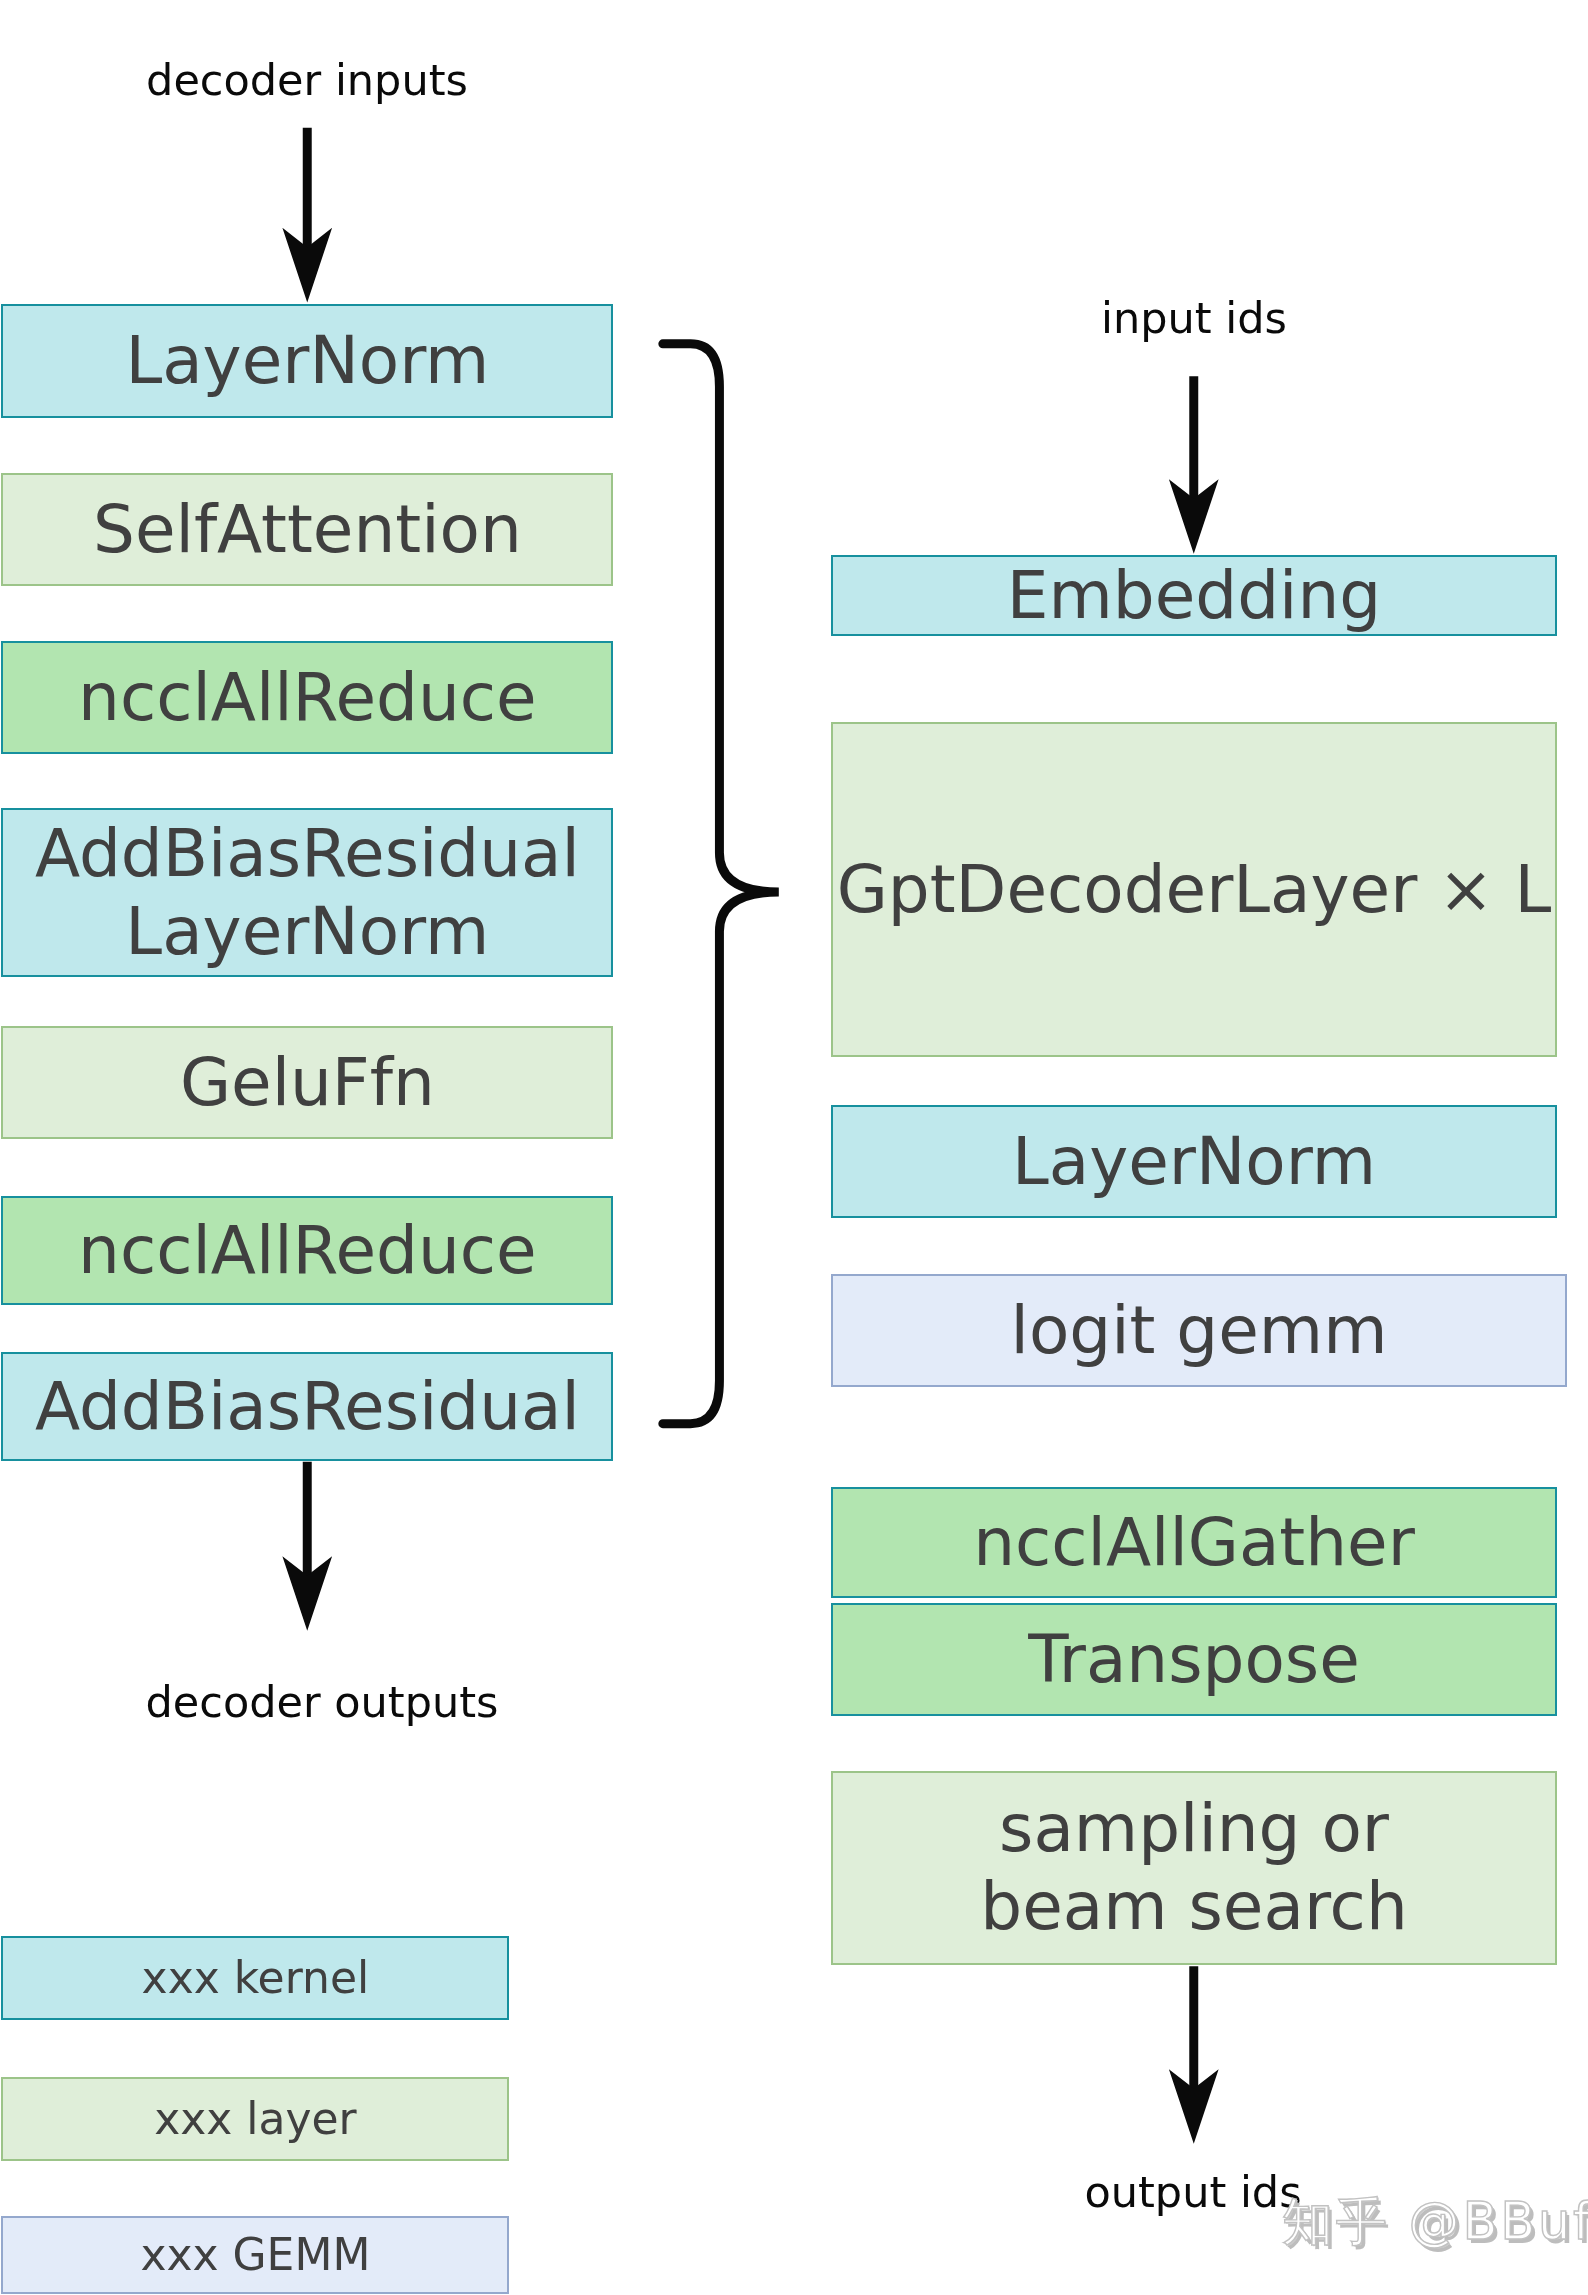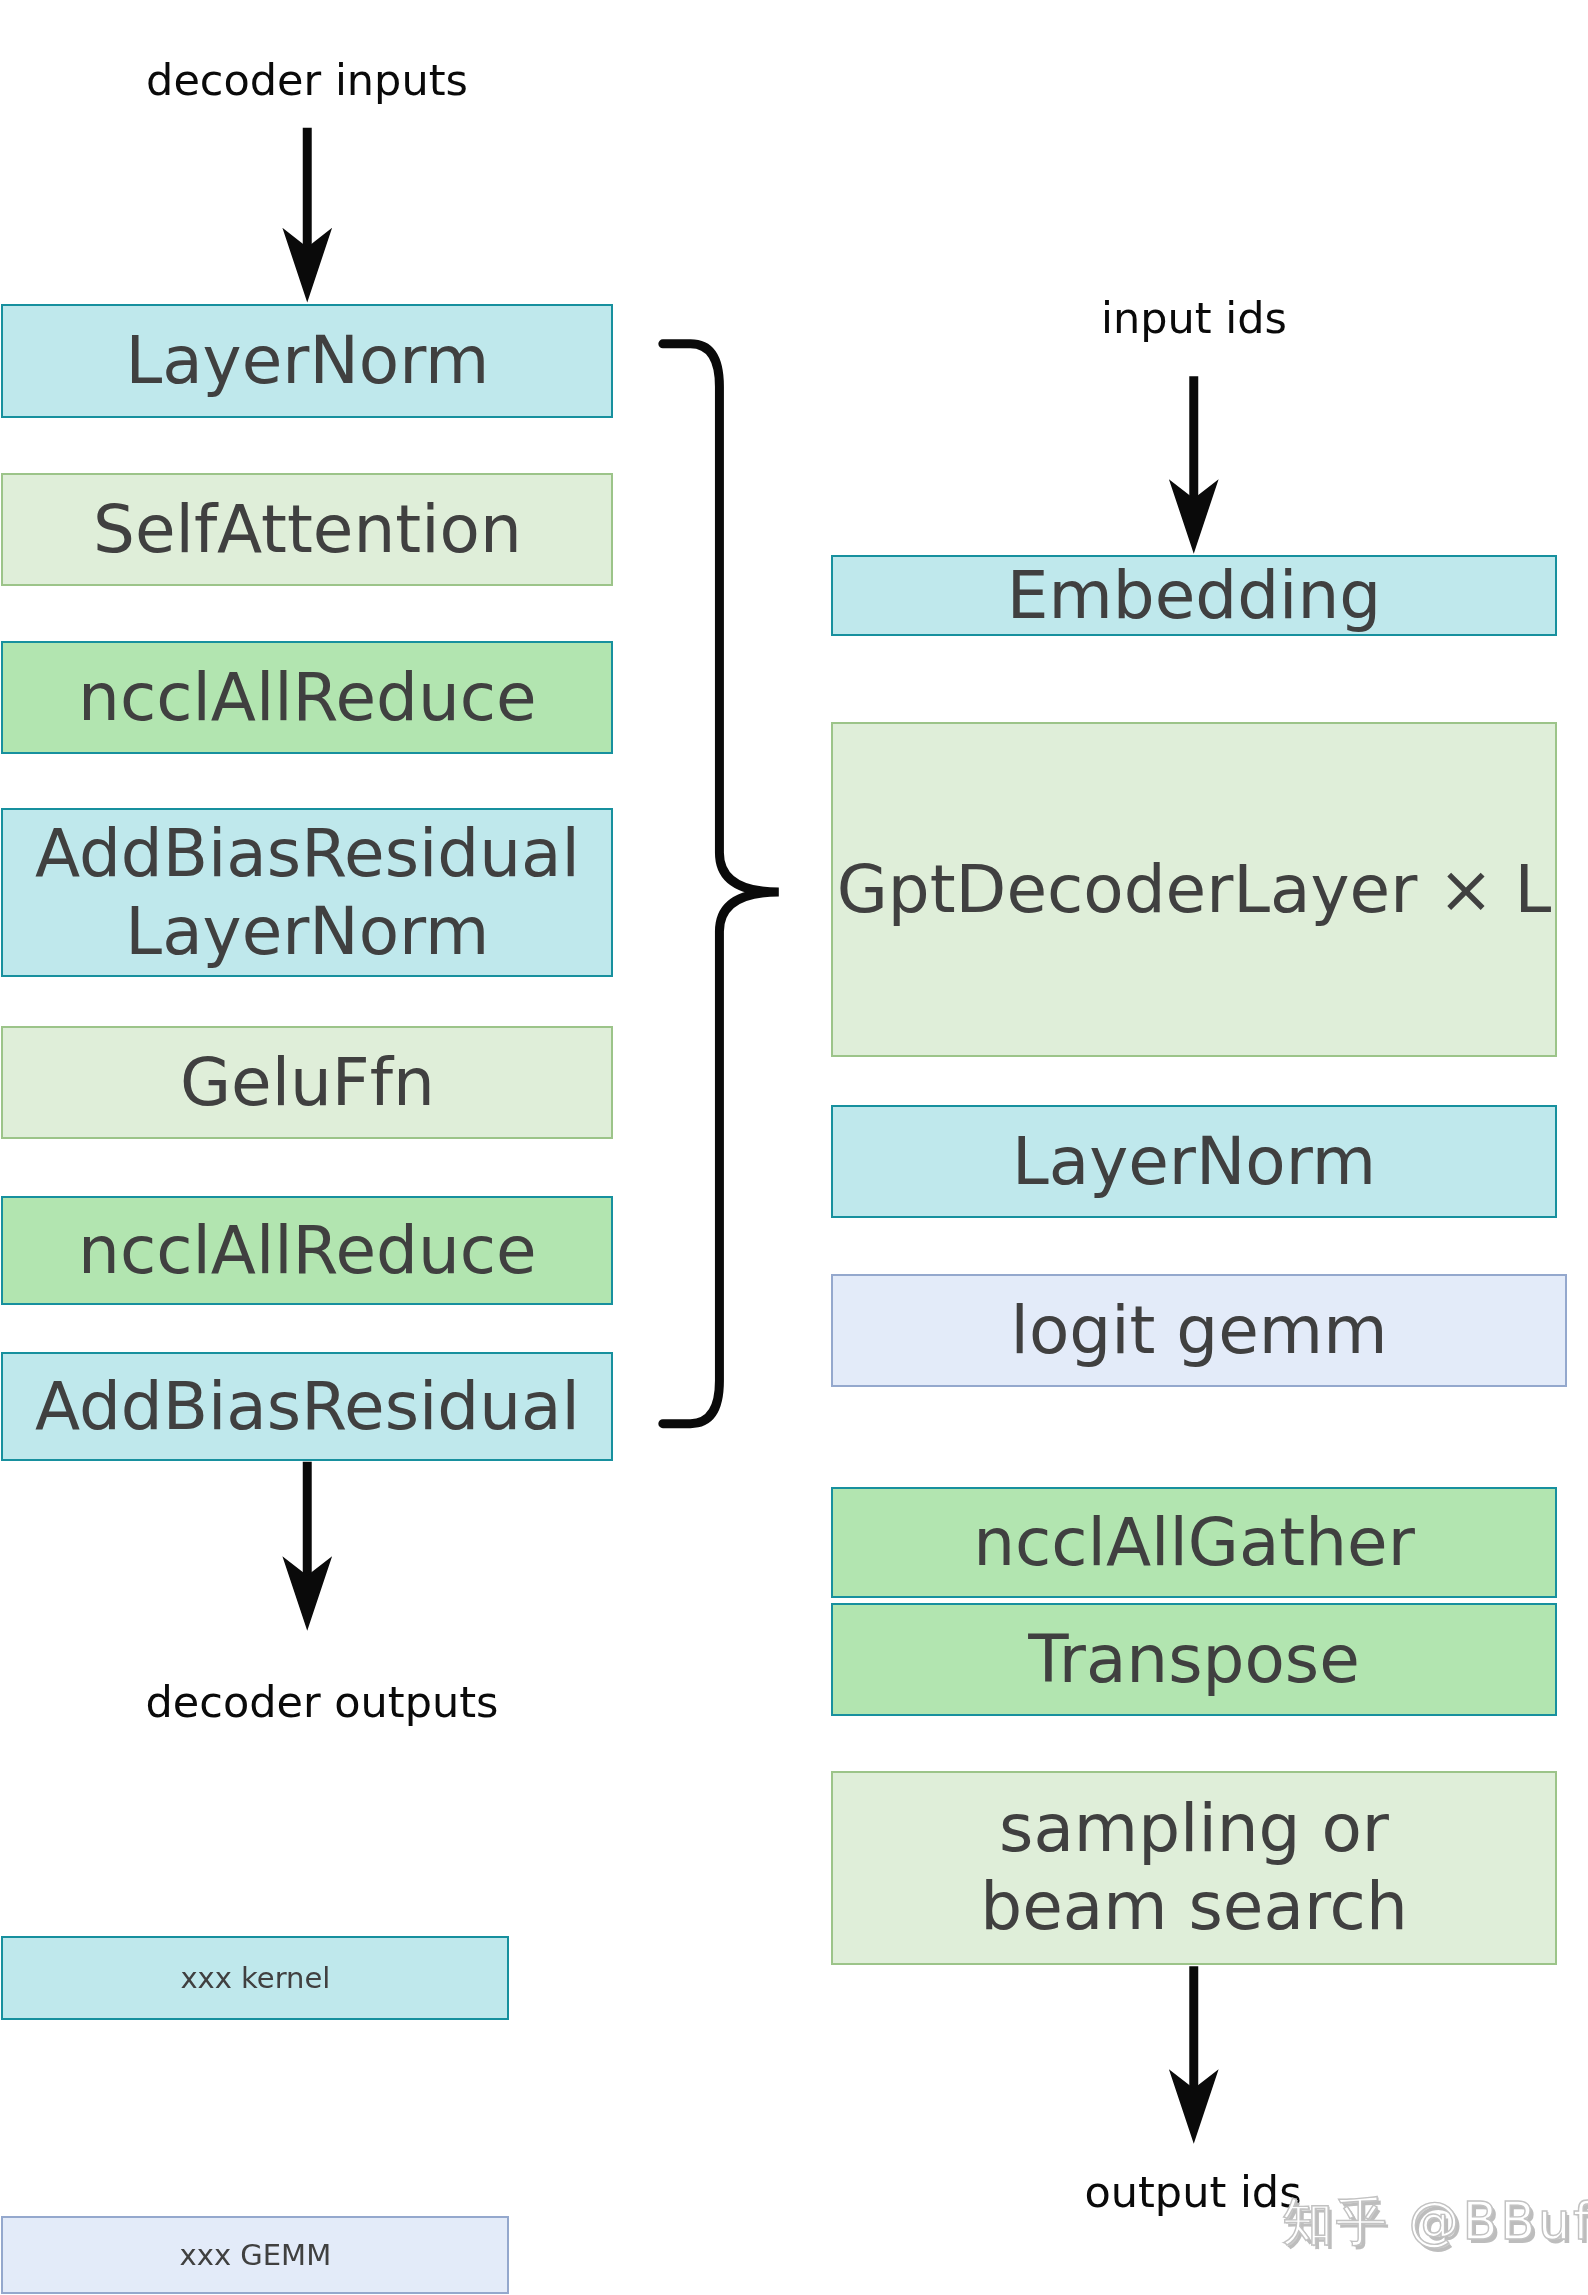--- a/index.html
+++ b/index.html
@@ -8,21 +8,21 @@
   .canvas{position:relative;width:1588px;height:2295px;background:#fff;}
   svg.lines{position:absolute;left:0;top:0;width:1588px;height:2295px;pointer-events:none;}
   .box{position:absolute;display:flex;align-items:center;justify-content:center;
        box-sizing:border-box;border:2.8px solid #000;font-size:66px;line-height:1.18;
        text-align:center;white-space:pre-line;color:#404040;}
   .kernel{background:var(--kernel-fill);border-color:var(--kernel-border);}
   .layer{background:var(--layer-fill);border-color:var(--layer-border);}
   .nccl{background:var(--nccl-fill);border-color:var(--nccl-border);}
   .gemm{background:var(--gemm-fill);border-color:var(--gemm-border);}
   .flowlabel{position:absolute;font-size:43px;text-align:center;color:#0a0a0a;}
-  .legendbox{font-size:29px;}
+  .legendbox{font-size:44px;}
   .watermark{position:absolute;font-size:51px;letter-spacing:2.8px;color:#ffffff;
              -webkit-text-stroke:1.4px #c2c2c2;
              text-shadow:3.5px 3.5px 0 #bdbdbd, 1.4px 1.4px 0 #cccccc;
              white-space:nowrap;}
 </style>
 </head>
 <body>
 
 <div class="canvas">
 
@@ -64,20 +64,21 @@
 
   <div class="box layer" style="left:1.4px;top:1026px;width:612px;height:113px;">GeluFfn</div>
 
   <div class="box nccl" style="left:1.4px;top:1196px;width:612px;height:109px;">ncclAllReduce</div>
 
   <div class="box kernel" style="left:1.4px;top:1352px;width:612px;height:109px;">AddBiasResidual</div>
 
   <div class="flowlabel" style="left:46px;top:1677px;width:552px;">decoder outputs</div>
 
   <div class="box kernel legendbox" style="left:1.4px;top:1936px;width:508px;height:84px;">xxx kernel</div>
+  <div class="box layer legendbox" style="left:1.4px;top:2077px;width:508px;height:84px;">xxx layer</div>
   <div class="box gemm legendbox" style="left:1.4px;top:2216px;width:508px;height:78px;">xxx GEMM</div>
 
   <div class="flowlabel" style="left:918px;top:293px;width:552px;">input ids</div>
 
   <div class="box kernel" style="left:831px;top:555px;width:726px;height:81px;">Embedding</div>
 
   <div class="box layer" style="left:831px;top:722px;width:726px;height:335px;">GptDecoderLayer × L</div>
 
   <div class="box kernel" style="left:831px;top:1105px;width:726px;height:113px;">LayerNorm</div>
 

